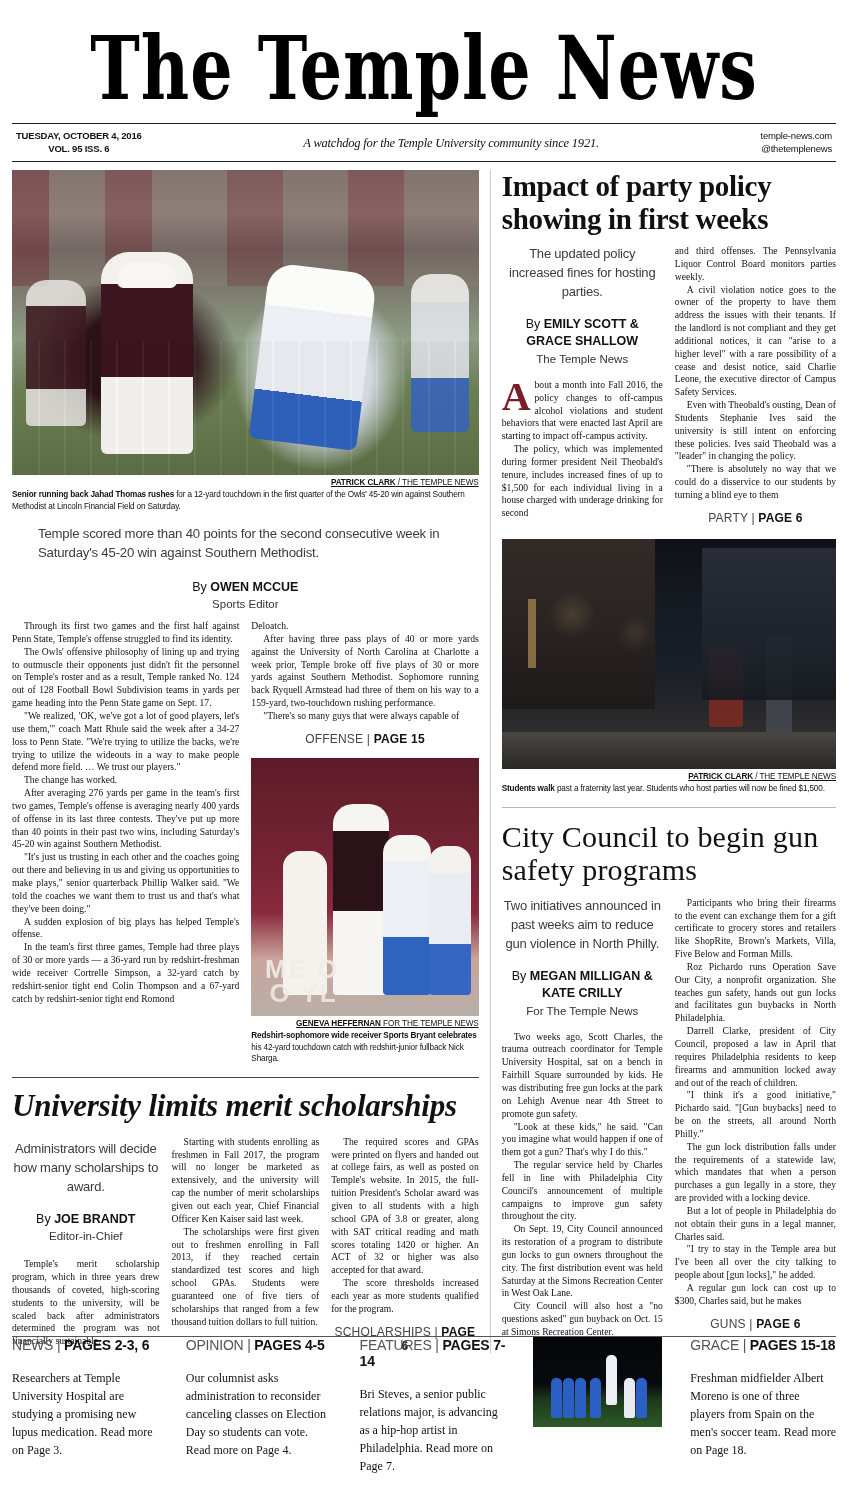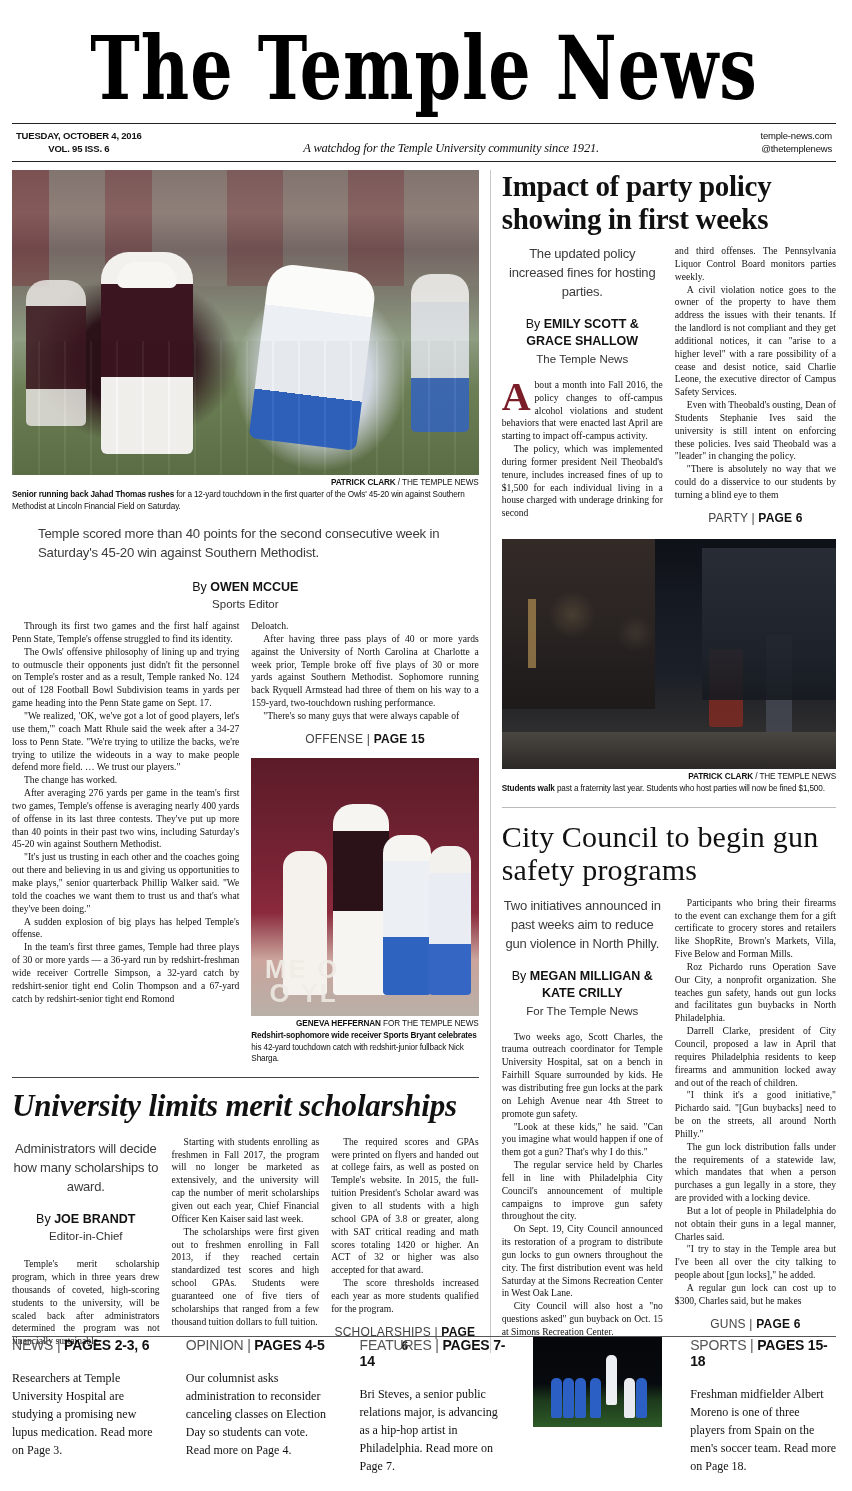--- a/index.html
+++ b/index.html
@@ -24,21 +24,21 @@
     line-height: 0.98;
     letter-spacing: 1px;
     color: #000;
     font-stretch: condensed;
     transform: scaleY(1.18);
     transform-origin: center top;
     padding-bottom: 14px;
   }
   .masthead-rule { border-top: 1.5px solid #222; margin-top: 10px; }
   .dateline {
-    display: flex; justify-content: space-between; align-items: flex-end;
+    display: flex; justify-content: space-between; align-items: center;
     padding: 5px 4px 5px 4px;
     font-family: "Liberation Sans", sans-serif;
   }
   .dateline-left { font-size: 9.5px; line-height: 1.45; font-weight: 600; letter-spacing: -0.2px; }
   .dateline-center {
     font-family: "Liberation Serif", serif;
     font-style: italic; font-size: 12.5px; padding-top: 2px; letter-spacing: -0.2px;
   }
   .dateline-right { font-size: 9.5px; line-height: 1.45; text-align: right; letter-spacing: -0.2px; }
   .masthead-rule2 { border-top: 1.5px solid #222; }
@@ -49,21 +49,21 @@
     gap: 0;
     padding-top: 8px;
   }
   .col-left { width: 480px; padding-right: 11px; }
   .col-right { width: 348px; padding-left: 11px; border-left: 0.8px solid #c9c9c9; }
 
   
   .photo { width: 100%; position: relative; overflow: hidden; }
   .credit {
     font-family: "Liberation Sans", sans-serif;
-    font-size: 8.2px; text-align: right; margin-top: 3px; letter-spacing: -0.1px;
+    font-size: 8.2px; text-align: right; margin-top: 3px; letter-spacing: -0.1px; text-decoration: underline;
   }
   .credit b { font-weight: 700; }
   .cutline {
     font-family: "Liberation Sans", sans-serif;
     font-size: 8.2px; line-height: 1.42; margin-top: 2px; letter-spacing: -0.15px;
   }
   .cutline b { font-weight: 700; }
 
   
   .ph-football {
@@ -452,19 +452,19 @@
         <div class="sc-p" style="left:32%;background:#2c5fc4;"></div>
         <div class="sc-p" style="left:44%;background:#2c5fc4;"></div>
         <div class="sc-p" style="left:56%;bottom:24%;height:56%;background:#eceff4;"></div>
         <div class="sc-p" style="left:70%;background:#e8eaf0;"></div>
         <div class="sc-p" style="left:80%;background:#2c5fc4;"></div>
       </div>
     </div>
 
     <div class="idx">
       <div class="idx-head">
-        <span>SPORTS</span><span> | </span><b>PAGES 15-18</b>
+        <span>GRACE</span><span> | </span><b>PAGES 15-18</b>
       </div>
       <div class="idx-body">Freshman midfielder Albert Moreno is one of three players from Spain on the men's soccer team. Read more on Page 18.</div>
     </div>
   </footer>
 
 </div>
 
 </body></html>

